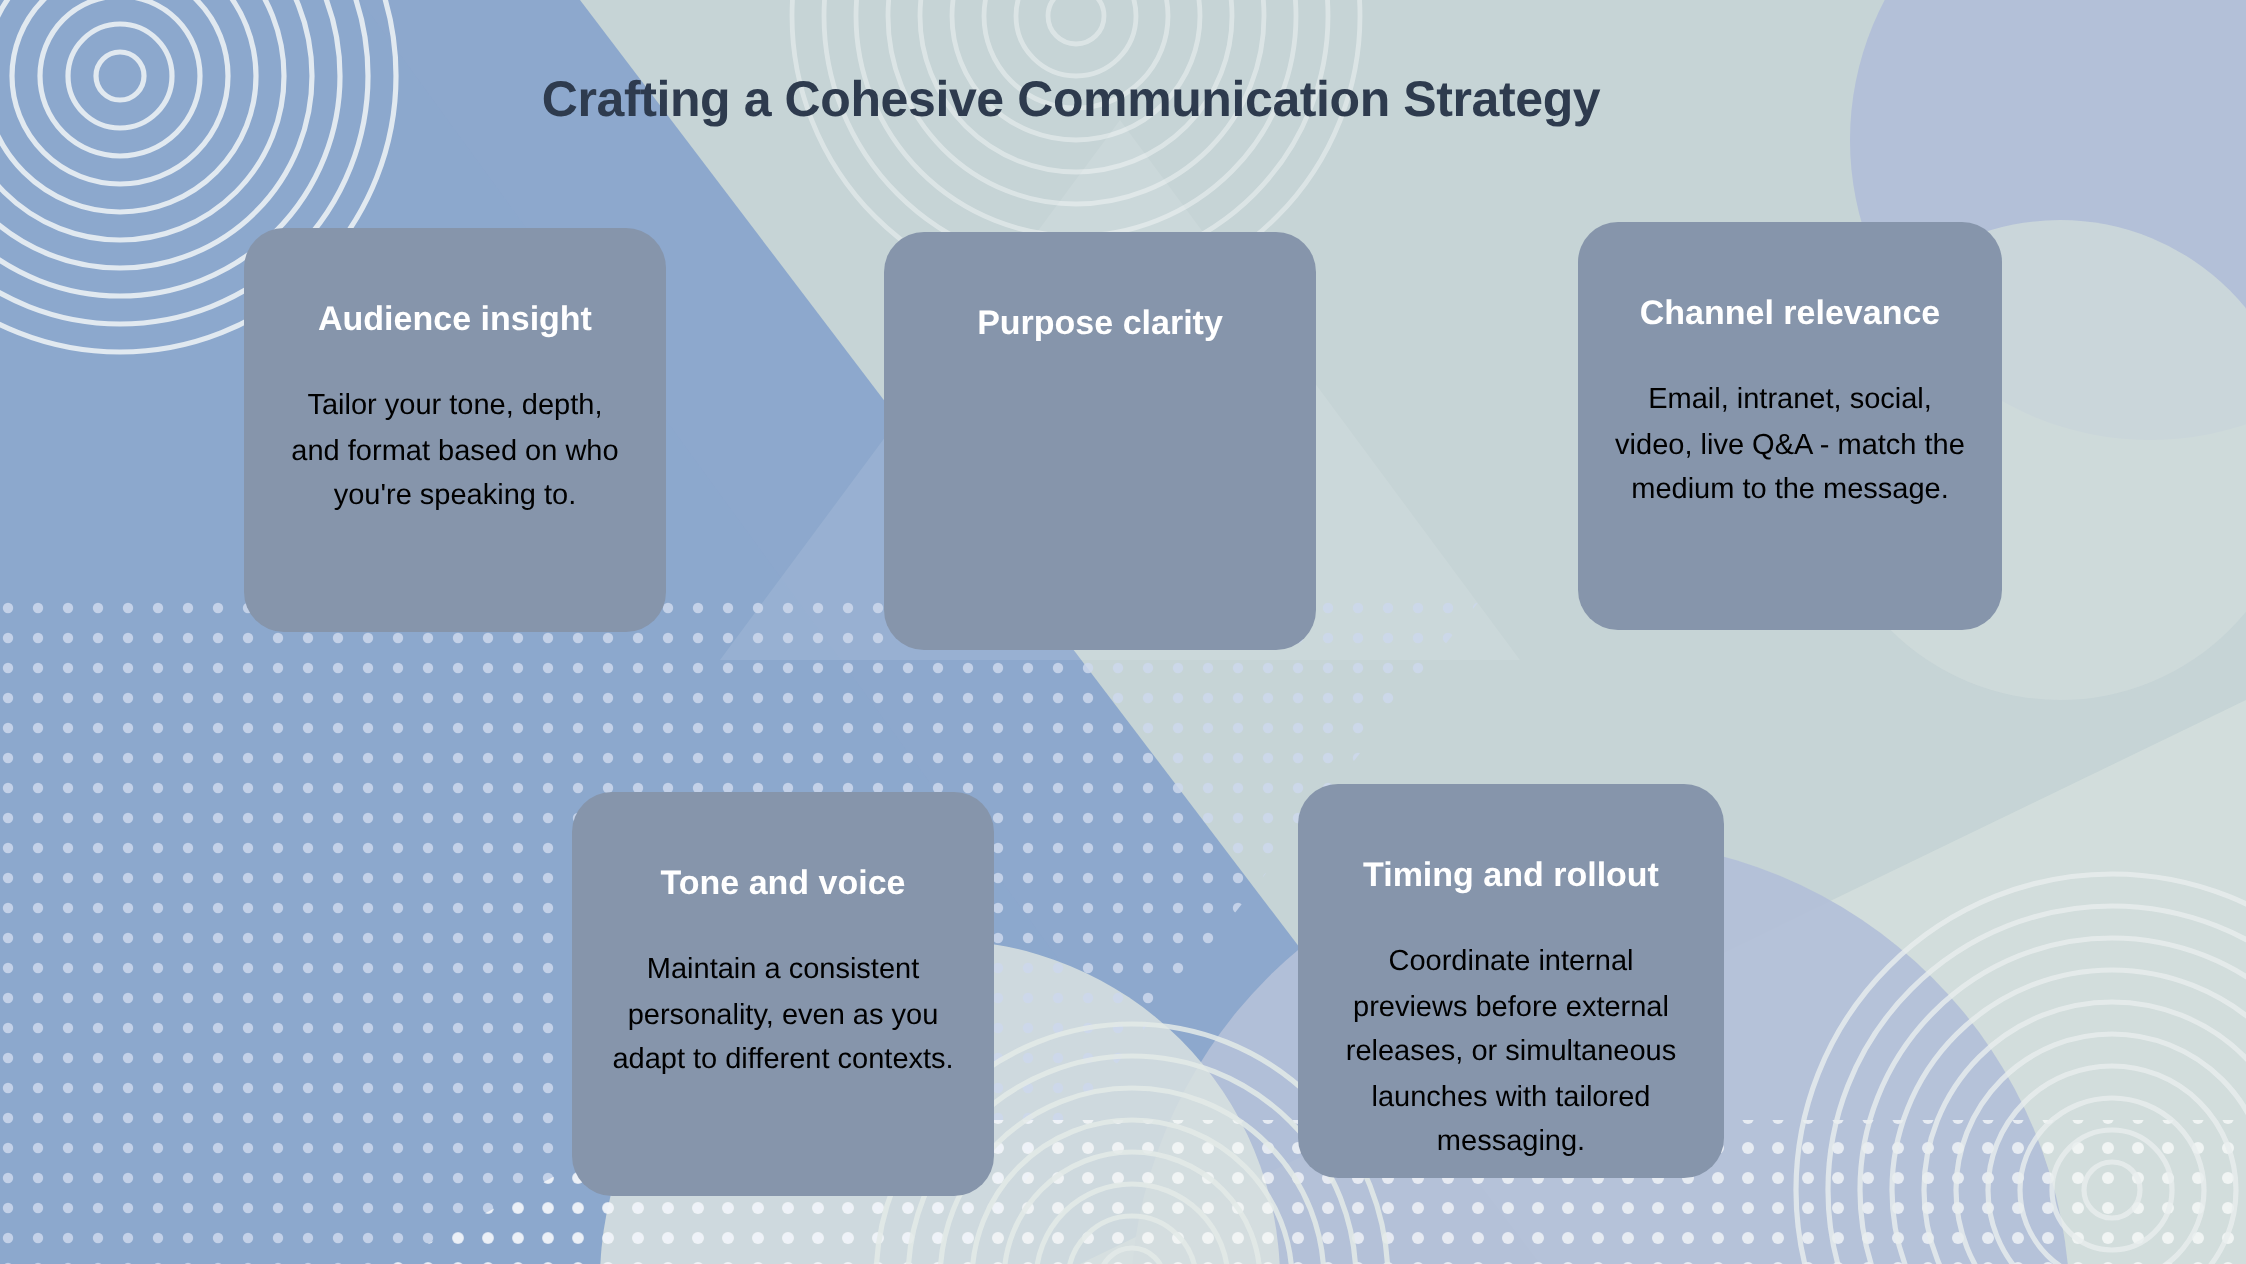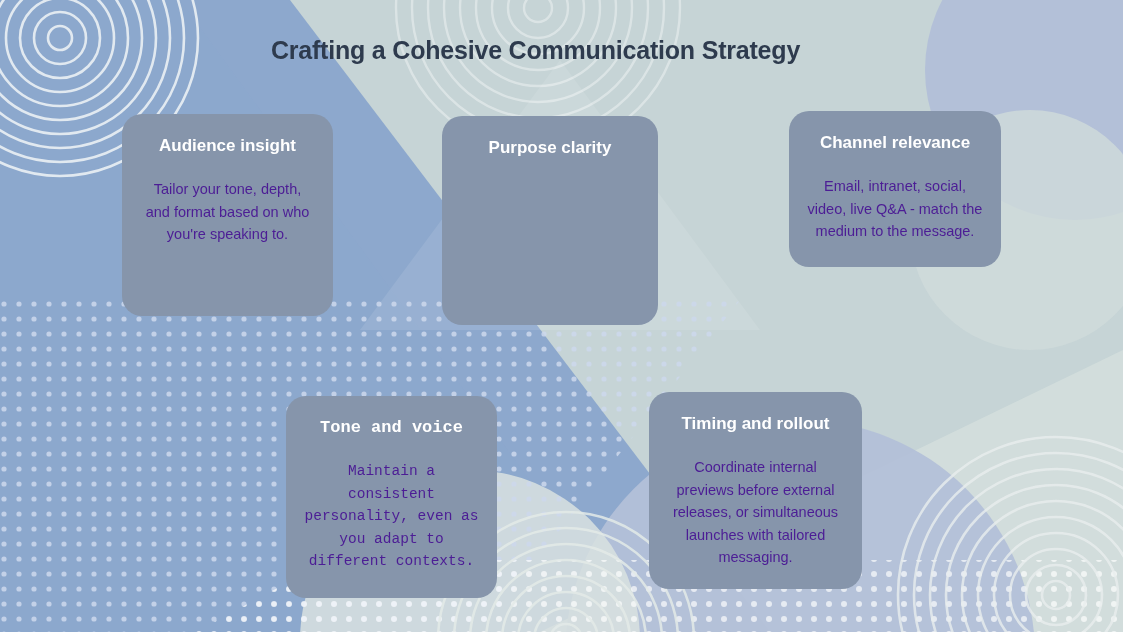--- a/index.html
+++ b/index.html
@@ -47,42 +47,42 @@
   }
 
   
   .card {
     position: absolute;
     box-sizing: border-box;
     background: #8695ab;
     border-radius: 20px;
     color: #ffffff;
     text-align: center;
-    padding: 22px 18px 18px 18px;
+    padding: 36px 18px 18px 18px;
     z-index: 15;
   }
   .card-title {
     font-size: 17px;
     font-weight: bold;
     line-height: 1.2;
     margin: 0 0 22px 0;
     color: #ffffff;
   }
   .card-body {
     font-size: 14.5px;
     line-height: 1.55;
     margin: 0;
-    color: #4c1d95;
+    color: #000000;
   }
 
   
   .card-1 { left: 122px; top: 114px; width: 211px; height: 202px; }
   .card-2 { left: 442px; top: 116px; width: 216px; height: 209px; }
-  .card-3 { left: 789px; top: 111px; width: 212px; height: 156px; }
-  .card-4 { left: 286px; top: 396px; width: 211px; height: 202px; font-family: Liberation Mono, monospace; }
+  .card-3 { left: 789px; top: 111px; width: 212px; height: 204px; }
+  .card-4 { left: 286px; top: 396px; width: 211px; height: 202px; }
   .card-5 { left: 649px; top: 392px; width: 213px; height: 197px; }
 </style>
 </head>
 <body>
 
 <div id="slide">
 
   <div class="bg-layer">
     <svg class="bg-svg" viewBox="0 0 1123 632" preserveAspectRatio="none">
       <defs>

